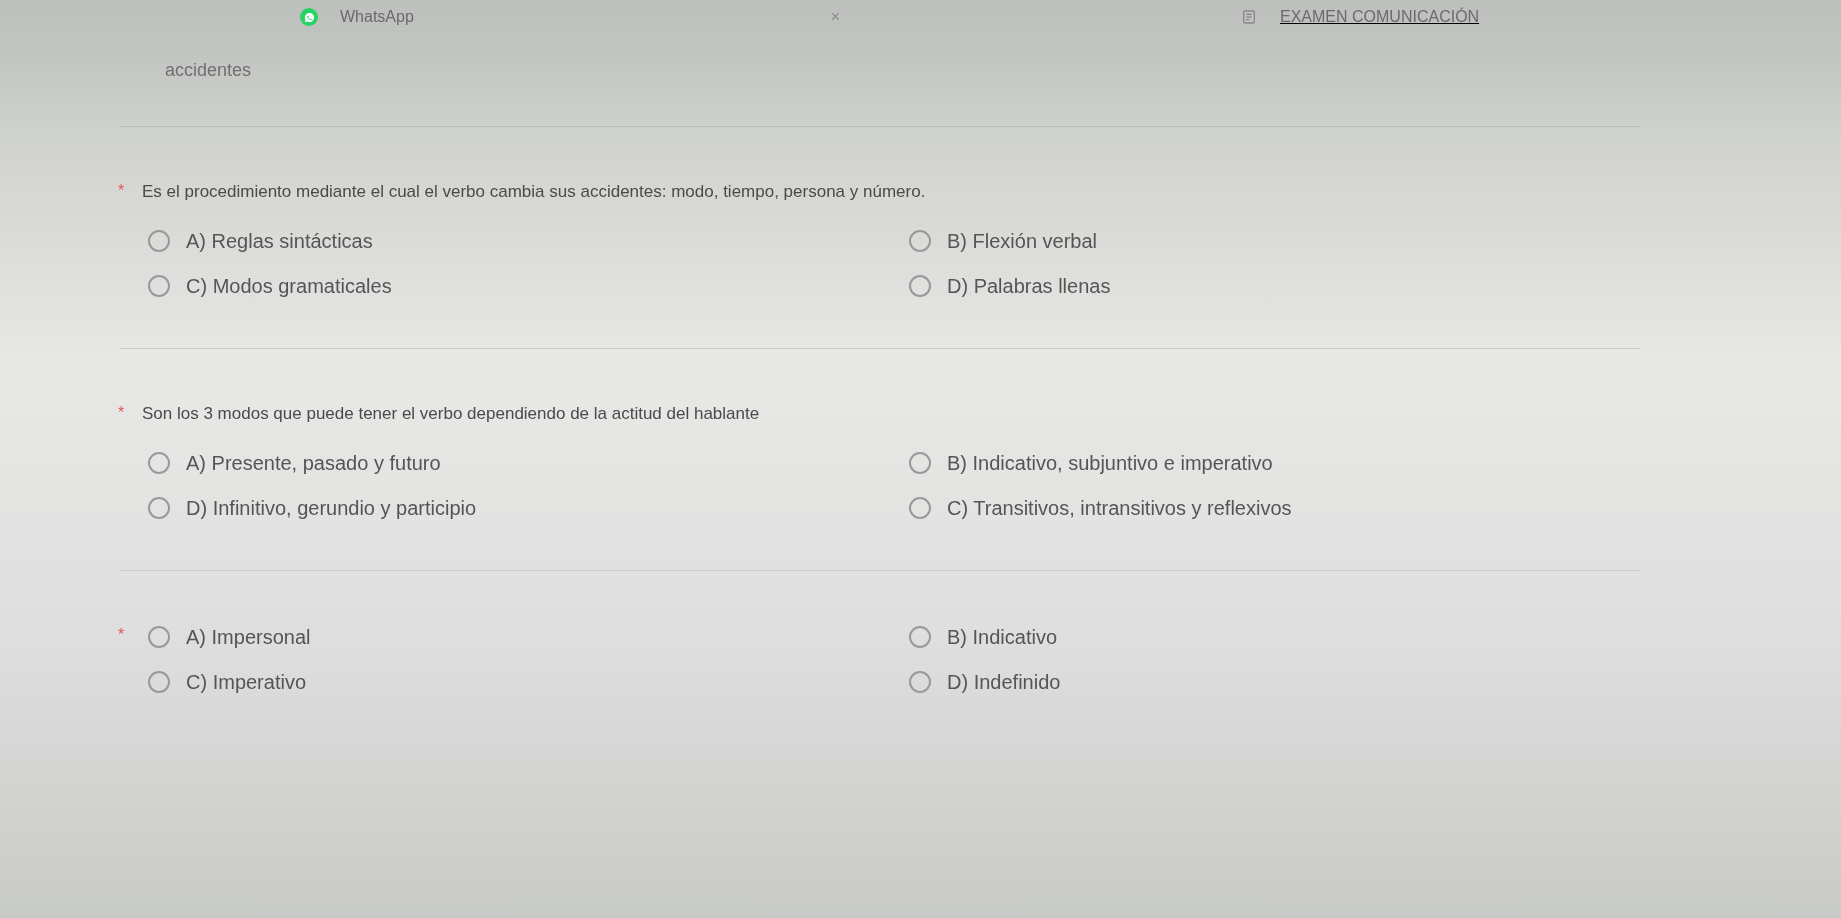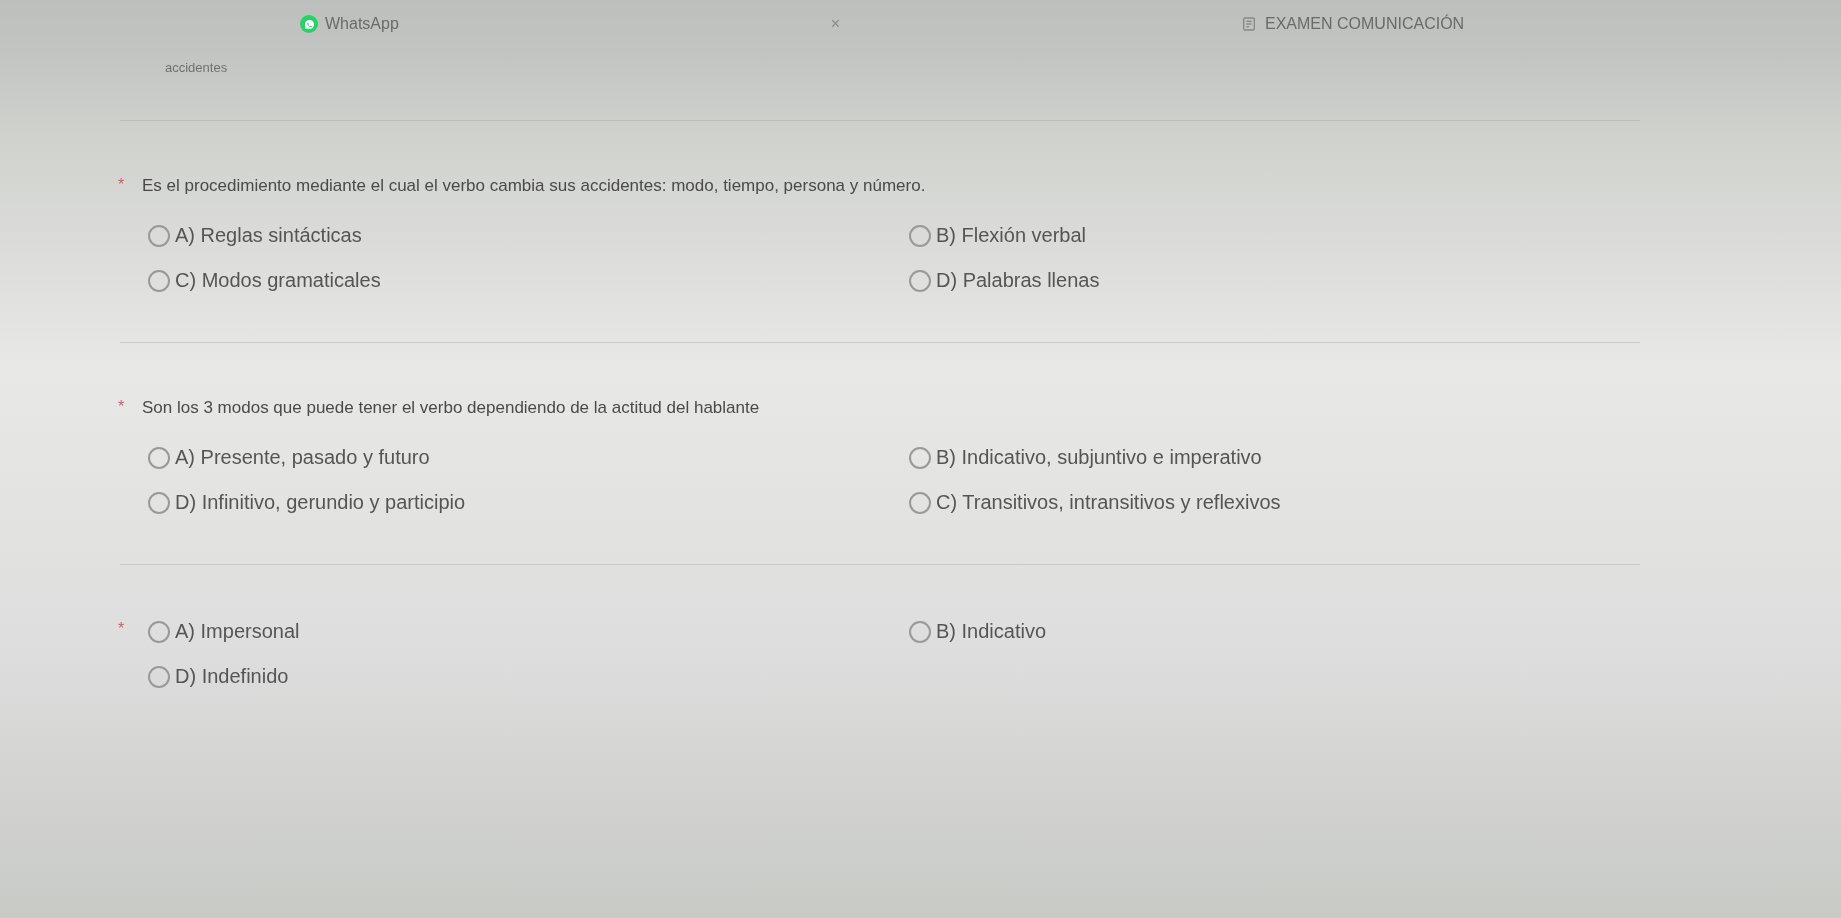--- a/index.html
+++ b/index.html
@@ -16,31 +16,31 @@
     }
     .tab-bar {
       display: flex;
       height: 48px;
       background: rgba(200,200,198,0.3);
       align-items: center;
       padding-left: 280px;
     }
     .tab {
       display: flex;
-      align-items: center;
-      padding: 0 20px;
+      padding: 8px 20px;
       height: 100%;
-      gap: 7px;
+      gap: 22px;
       position: relative;
     }
     .tab-1 {
       width: 580px;
     }
     .tab-2 {
       padding-left: 380px;
+      text-decoration: underline;
     }
     .whatsapp-icon {
       width: 18px;
       height: 18px;
       background: #25D366;
       border-radius: 50%;
       display: flex;
       align-items: center;
       justify-content: center;
     }
@@ -63,21 +63,21 @@
       width: 18px;
       height: 18px;
       display: flex;
       align-items: center;
       justify-content: center;
       color: #888;
     }
     .header-text {
       padding: 12px 0 10px 165px;
       color: #707070;
-      font-size: 13px;
+      font-size: 18px;
     }
     .content {
       padding: 0 60px 0 120px;
       max-width: 1700px;
     }
     .question-block {
       border-top: 1px solid rgba(150,150,150,0.3);
       padding: 55px 10px 50px 10px;
       position: relative;
     }
@@ -100,22 +100,22 @@
       padding-left: 12px;
     }
     .options-grid {
       display: grid;
       grid-template-columns: 1fr 1fr;
       gap: 22px 40px;
       padding-left: 18px;
     }
     .option {
       display: flex;
-      align-items: flex-end;
-      gap: 5px;
+      align-items: flex-start;
+      gap: 16px;
       cursor: pointer;
     }
     .radio {
       width: 22px;
       height: 22px;
       border: 2px solid #999;
       border-radius: 50%;
       flex-shrink: 0;
       background: transparent;
     }
@@ -206,18 +206,22 @@
       <div class="option">
         <span class="radio"></span>
         <span class="option-label">A) Impersonal</span>
       </div>
       <div class="option">
         <span class="radio"></span>
         <span class="option-label">B) Indicativo</span>
       </div>
       <div class="option">
         <span class="radio"></span>
+        <span class="option-label">C) Imperativo</span>
+      </div>
+      <div class="option">
+        <span class="radio"></span>
         <span class="option-label">D) Indefinido</span>
       </div>
     </div>
   </div>
 
 </div>
 
 </body></html>

